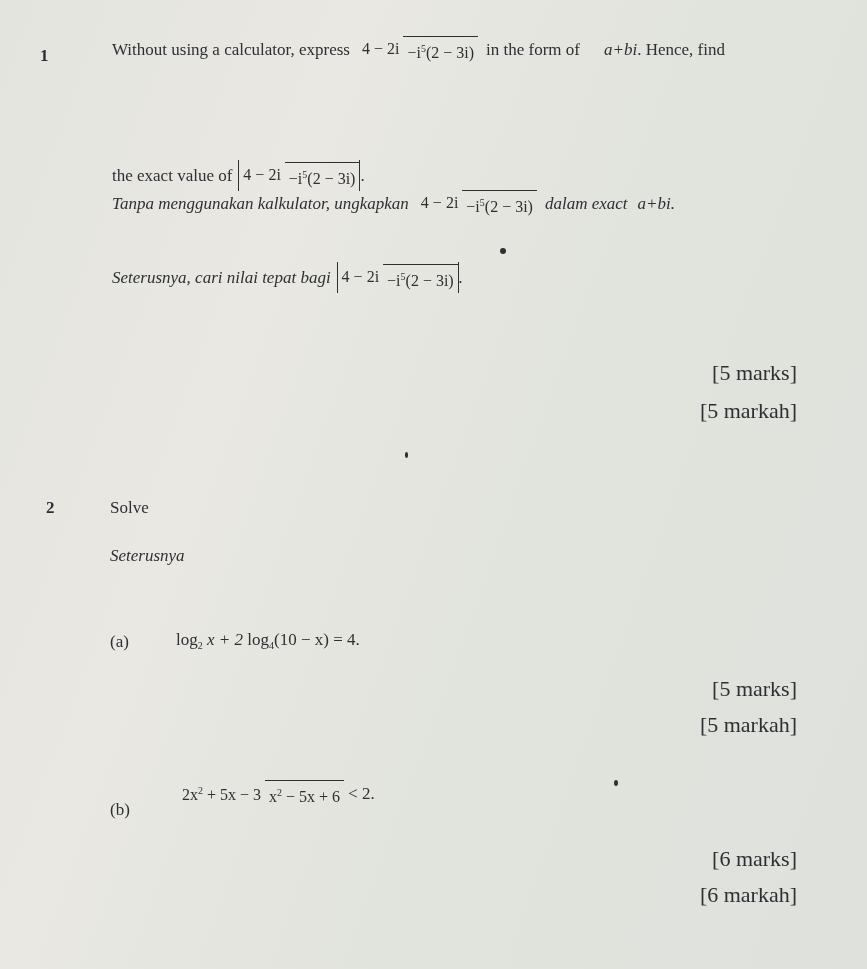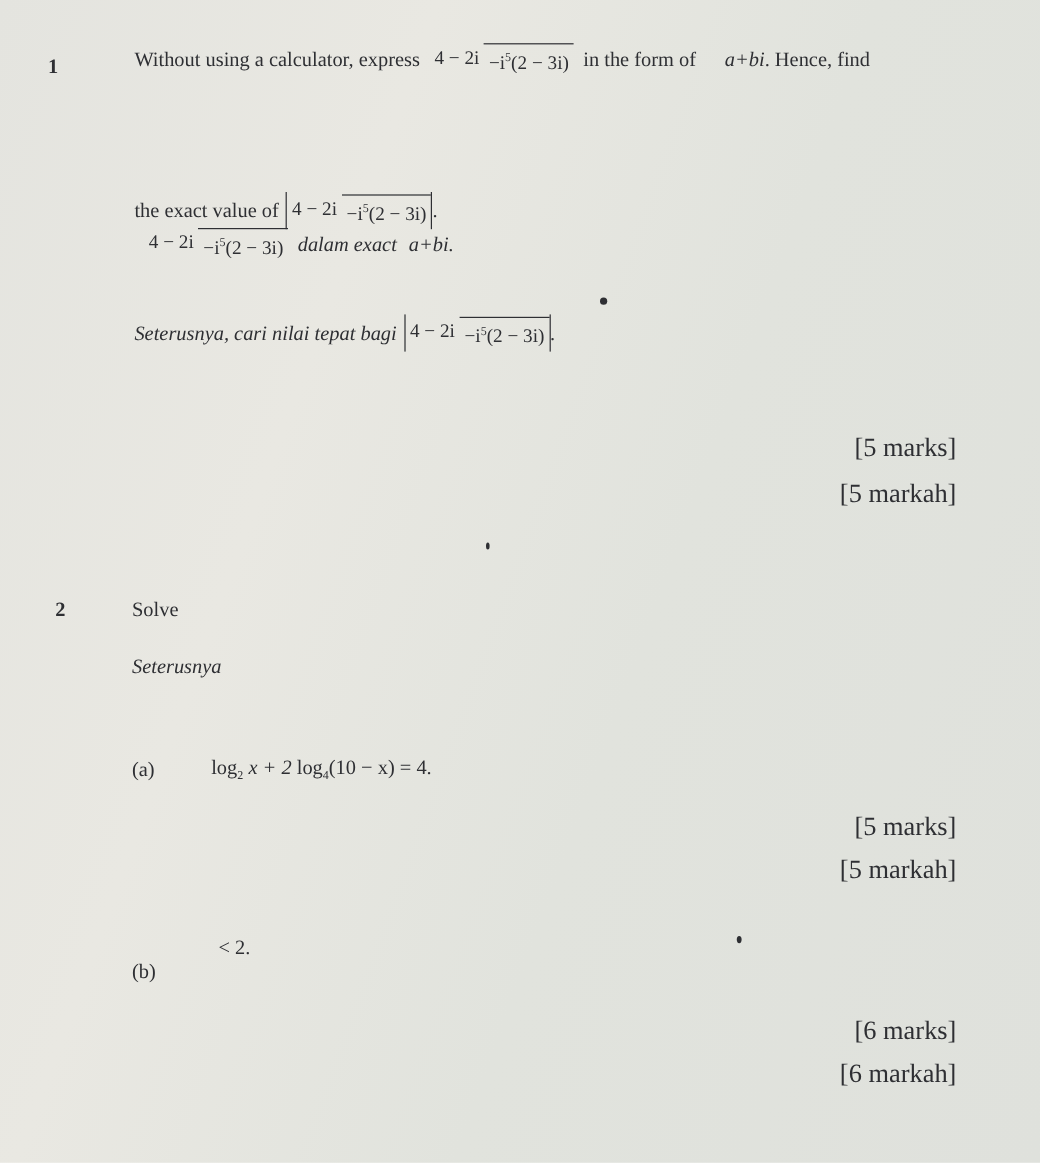--- a/index.html
+++ b/index.html
@@ -43,20 +43,21 @@
   <span class="abs-wrap" style="margin-left:6px;">
     <span class="frac">
       <span class="num">4 − 2i</span>
       <span class="den"><span>−i</span><sup>5</sup><span>(2 − 3i)</span></span>
     </span>
   </span>
   <span>.</span>
 </div>
 
 <div class="abs txt it" style="left:112px; top:190px; display:flex; align-items:center;">
+  <span>Tanpa menggunakan kalkulator, ungkapkan</span>
   <span class="frac" style="margin:0 8px; font-style:normal;">
     <span class="num">4 − 2i</span>
     <span class="den"><span>−i</span><sup>5</sup><span>(2 − 3i)</span></span>
   </span>
   <span>dalam exact</span>
   <span style="margin-left:10px;">a+bi.</span>
 </div>
 <div class="speck" style="left:500px; top:248px; width:6px; height:6px;"></div>
 
 <div class="abs txt it" style="left:112px; top:262px; display:flex; align-items:center;">
@@ -89,20 +90,24 @@
 
 <div class="abs marks" style="right:70px; top:676px;">
   <span>[5 marks]</span>
 </div>
 <div class="abs marks" style="right:70px; top:712px;">
   <span>[5 markah]</span>
 </div>
 
 <div class="abs txt" style="left:110px; top:800px;">(b)</div>
 <div class="abs txt" style="left:178px; top:780px; display:flex; align-items:center;">
+  <span class="frac">
+    <span class="num"><span>2x</span><sup>2</sup><span> + 5x − 3</span></span>
+    <span class="den"><span>x</span><sup>2</sup><span> − 5x + 6</span></span>
+  </span>
   <span style="margin-left:4px;">&lt; 2.</span>
 </div>
 <div class="speck" style="left:614px; top:780px; width:4px; height:6px;"></div>
 
 <div class="abs marks" style="right:70px; top:846px;margin-left:48px;">
   <span>[6 marks]</span>
 </div>
 <div class="abs marks" style="right:70px; top:882px;">
   <span>[6 markah]</span>
 </div>

